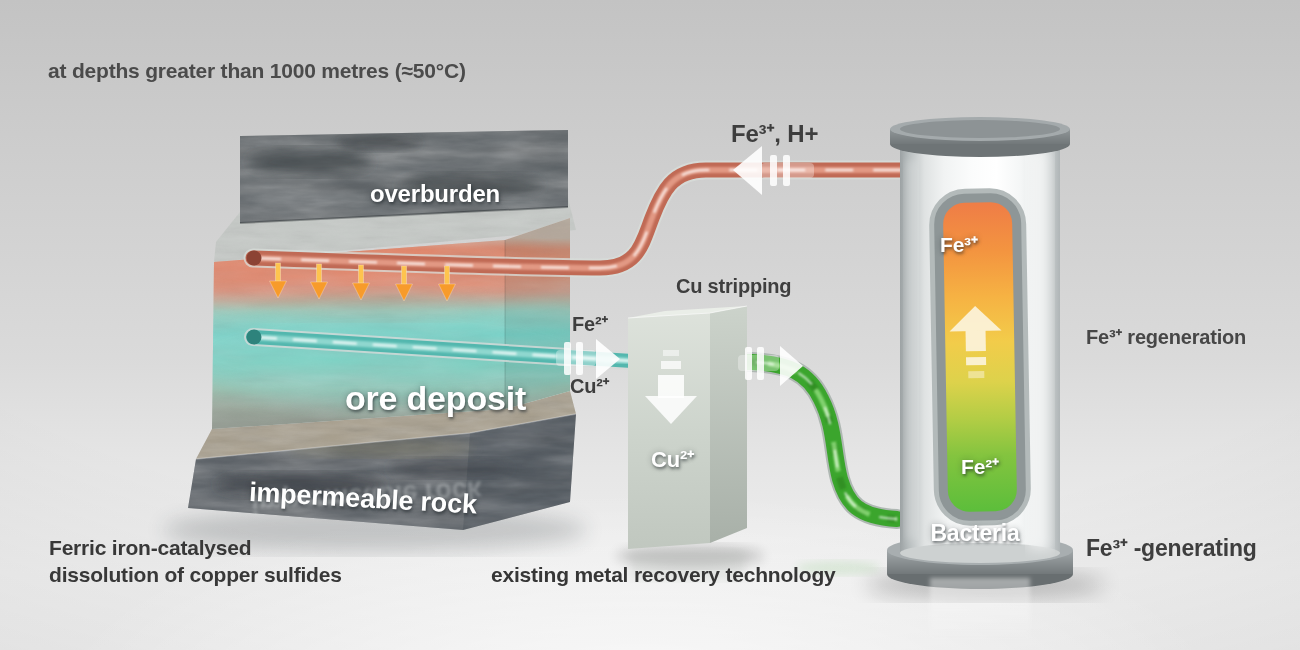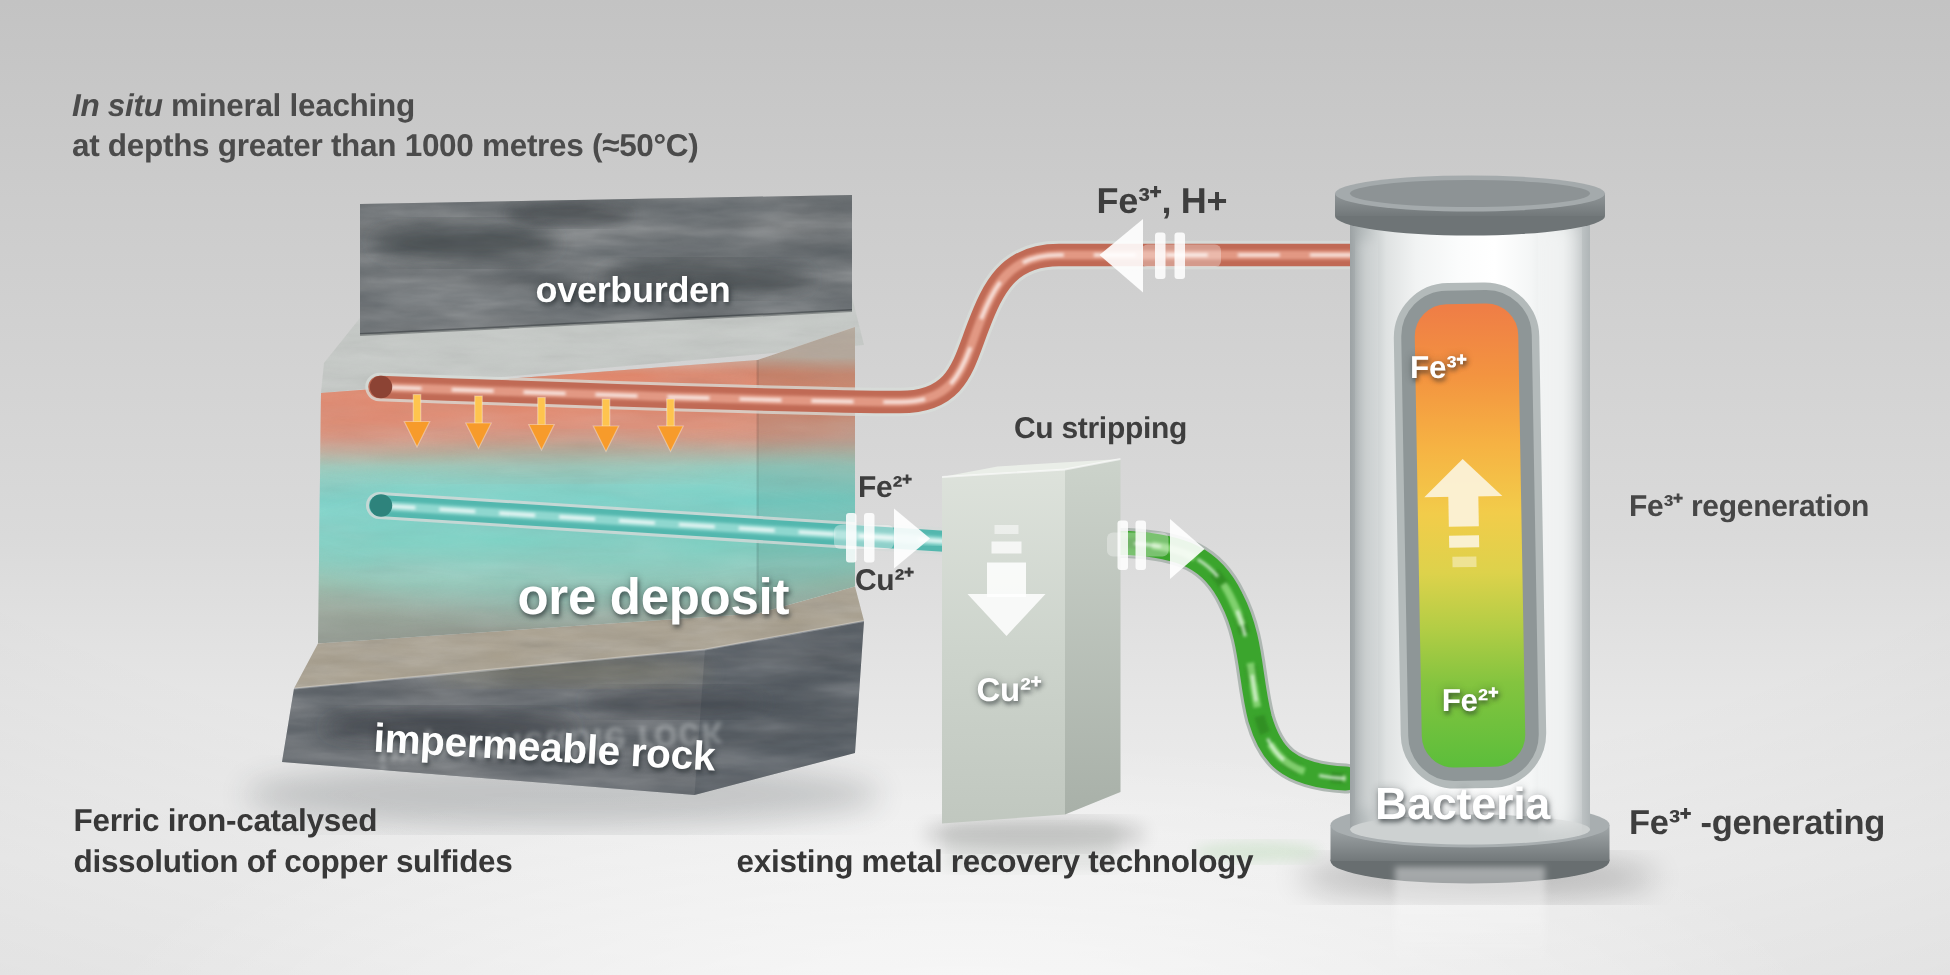--- a/index.html
+++ b/index.html
@@ -296,39 +296,38 @@
           <rect x="966" y="357" width="20" height="8"></rect>
           <rect x="968" y="371" width="16" height="7" opacity="0.55"></rect>
         </g>
       </g>
 
       <rect x="930" y="578" width="100" height="62" fill="url(#reflFade)" filter="url(#b2)"></rect>
     </g>
   </svg>
 
   <div class="title">
-    <div><i>In situ</i><span> mineral leaching</span></div>
     <div>at depths greater than 1000 metres (≈50°C)</div>
   </div>
 
-  <div class="lbl lbl-white" style="left:357px;top:180px;font-size:24px;">overburden</div>
+  <div class="lbl lbl-white" style="left:370px;top:180px;font-size:24px;">overburden</div>
   <div class="lbl lbl-white" style="left:345px;top:379px;font-size:34px;">ore deposit</div>
   <div class="lbl lbl-white" style="left:250px;top:477px;font-size:27px;transform:rotate(3.2deg);transform-origin:left top;">impermeable rock</div>
   <div class="ghost">impermeable rock</div>
 
   <div class="lbl" style="left:731px;top:116px;font-size:24px;">Fe³⁺, H+</div>
   <div class="lbl" style="left:572px;top:310px;font-size:20px;">Fe²⁺</div>
   <div class="lbl" style="left:570px;top:372px;font-size:20px;">Cu²⁺</div>
 
   <div class="lbl" style="left:676px;top:275px;font-size:20px;">Cu stripping</div>
   <div class="lbl lbl-white" style="left:651px;top:443px;font-size:22px;">Cu²⁺</div>
 
   <div class="lbl lbl-white" style="left:940px;top:230px;width:80px;text-align:left;font-size:21px;">Fe³⁺</div>
   <div class="lbl lbl-white" style="left:940px;top:452px;width:80px;text-align:center;font-size:21px;">Fe²⁺</div>
-  <div class="lbl lbl-white" style="left:912px;top:520px;width:126px;text-align:center;font-size:30px;">Bacteria</div>
+  <div class="lbl lbl-white" style="left:912px;top:520px;width:126px;text-align:center;font-size:23px;">Bacteria</div>
 
   <div class="lbl lbl-soft" style="left:1086px;top:323px;font-size:20px;">Fe³⁺ regeneration</div>
   <div class="lbl" style="left:1086px;top:535px;font-size:23px;line-height:26px;">
     <div>Fe³⁺ -generating</div>
   </div>
 
   <div class="lbl" style="left:49px;top:511px;font-size:21px;line-height:27px;color:#383838;margin-top:23px;">
     <div>Ferric iron-catalysed</div>
     <div>dissolution of copper sulfides</div>
   </div>

